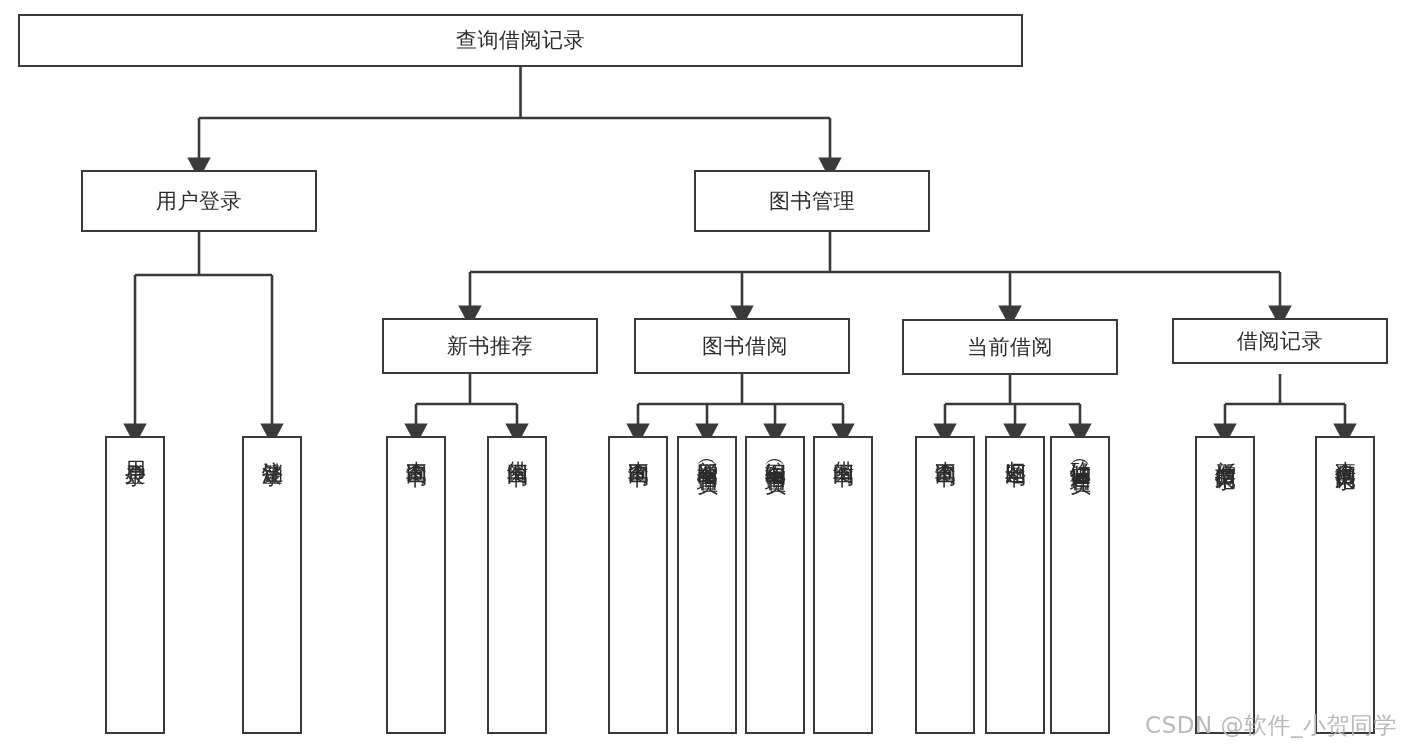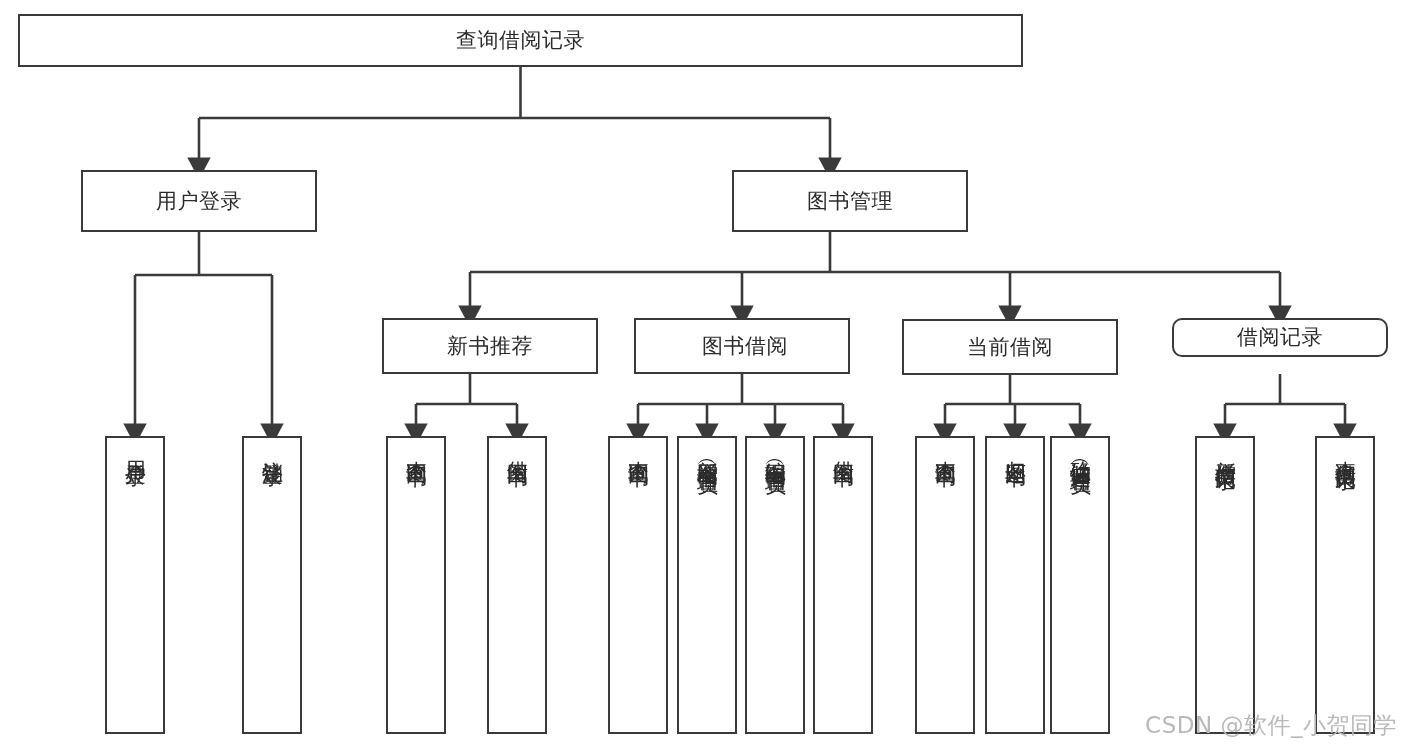--- a/index.html
+++ b/index.html
@@ -122,34 +122,34 @@
     </g>
   </svg>
 
   <div class="node" id="node-root" style="left: 18px; top: 14px; width: 1005px; height: 53px;">
     <span class="label">查询借阅记录</span>
   </div>
 
   <div class="node" id="node-l2-0" style="left: 81px; top: 170px; width: 236px; height: 62px;">
     <span class="label">用户登录</span>
   </div>
-  <div class="node" id="node-l2-1" style="left: 732px; top: 170px; width: 236px; height: 62px;">
+  <div class="node" id="node-l2-1" style="left: 694px; top: 170px; width: 236px; height: 62px;">
     <span class="label">图书管理</span>
   </div>
 
   <div class="node" id="node-l3-0" style="left: 382px; top: 318px; width: 216px; height: 56px;">
     <span class="label">新书推荐</span>
   </div>
   <div class="node" id="node-l3-1" style="left: 634px; top: 318px; width: 216px; height: 56px; padding-left: 6px;">
     <span class="label">图书借阅</span>
   </div>
   <div class="node" id="node-l3-2" style="left: 902px; top: 319px; width: 216px; height: 56px;">
     <span class="label">当前借阅</span>
   </div>
-  <div class="node" id="node-l3-3" style="left: 1172px; top: 318px; width: 216px; height: 39px; border-radius: 10px;">
+  <div class="node" id="node-l3-3" style="left: 1172px; top: 318px; width: 216px; height: 46px;">
     <span class="label">借阅记录</span>
   </div>
 
   <div class="node vertical" id="node-leaf-0" style="left: 105px; top: 436px; width: 60px; height: 298px;">
     <span class="label">用户登录</span>
   </div>
   <div class="node vertical" id="node-leaf-1" style="left: 242px; top: 436px; width: 60px; height: 298px;">
     <span class="label">注销登录</span>
   </div>
   <div class="node vertical" id="node-leaf-2" style="left: 386px; top: 436px; width: 60px; height: 298px;">

